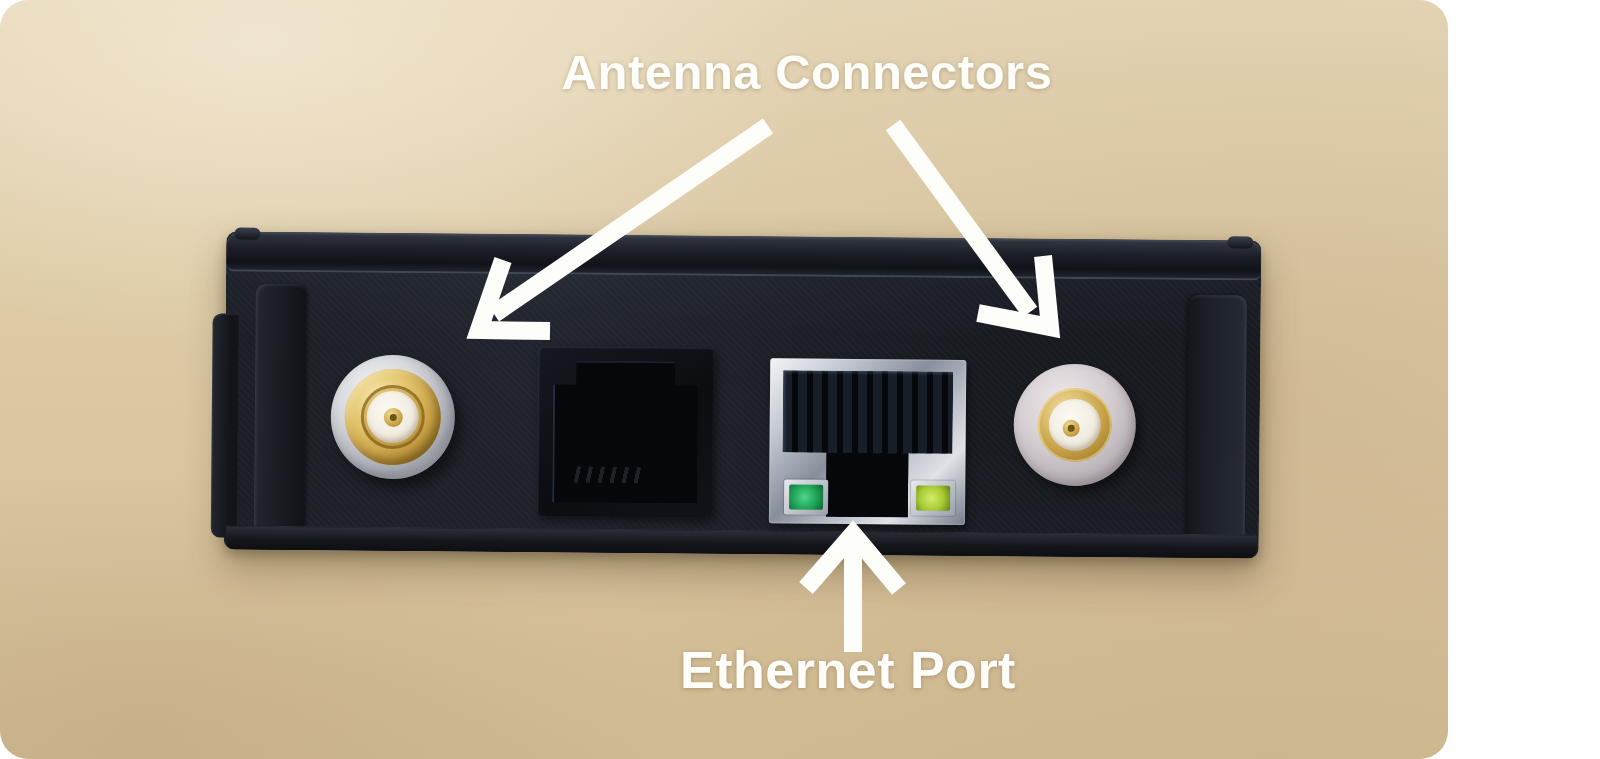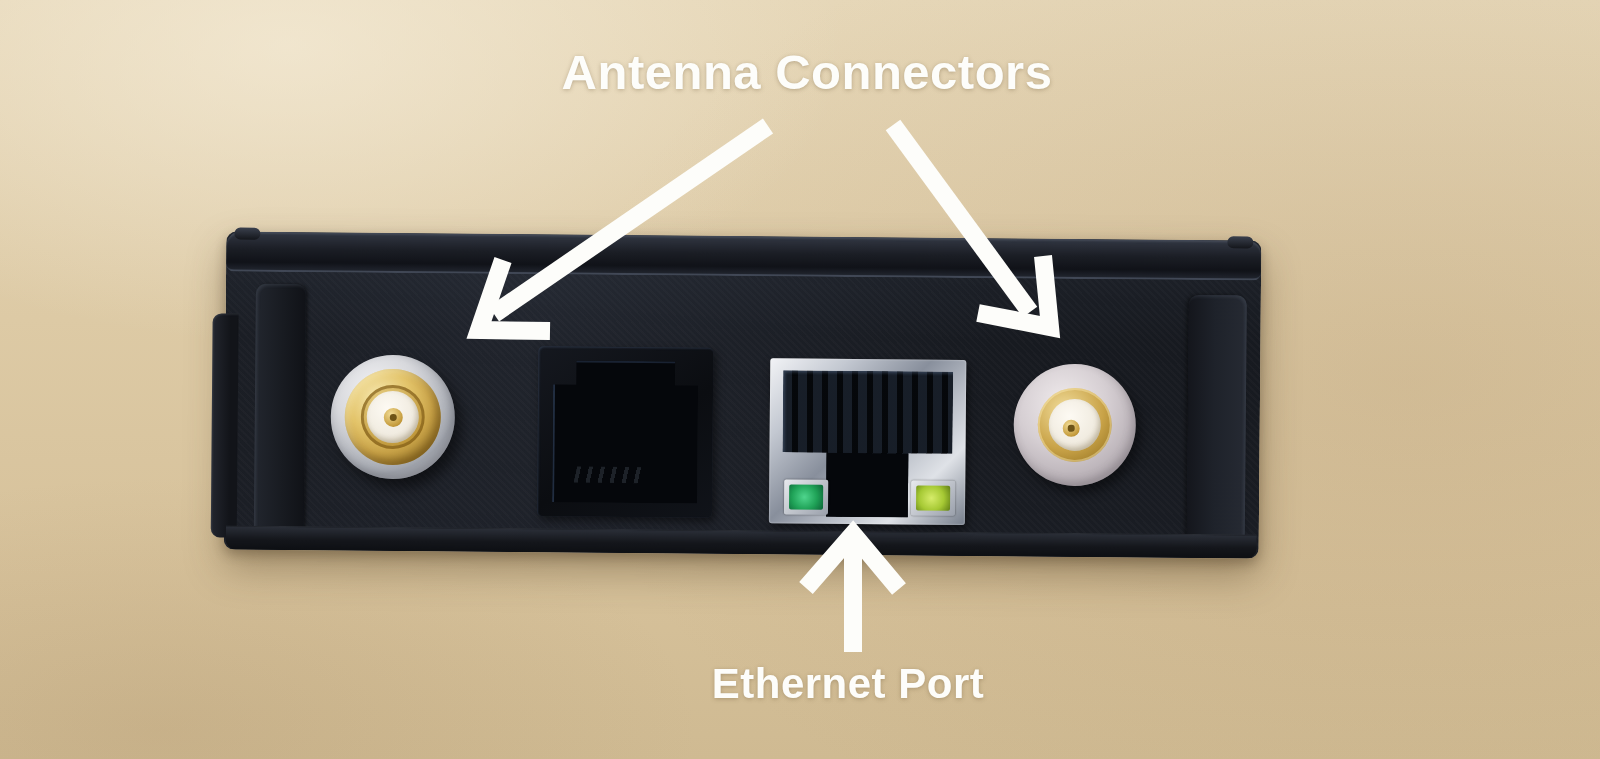--- a/index.html
+++ b/index.html
@@ -10,29 +10,30 @@
     --sma-dielectric:#f1ece1;
     --ethernet-shield:#b9bec7;
     --led-link:#1fa257;
     --led-activity:#a6c934;
   }
   *{margin:0;padding:0;box-sizing:border-box;}
   html,body{width:1600px;height:759px;overflow:hidden;}
   body{font-family:"Liberation Sans",sans-serif;}
 
   .photo{
-    position:relative;width:1600px;height:759px;overflow:hidden;
+    position:relative;width:1448px;height:759px;overflow:hidden;
     background-color:var(--wood-base);
     background-image:
       radial-gradient(ellipse 900px 480px at 18% 6%, rgba(248,240,222,0.60), rgba(248,240,222,0) 62%),
       radial-gradient(ellipse 1300px 800px at 88% 50%, rgba(172,142,102,0.22), rgba(172,142,102,0) 65%),
       radial-gradient(ellipse 900px 420px at 10% 96%, rgba(160,130,92,0.18), rgba(160,130,92,0) 60%),
       linear-gradient(180deg,#e6d7b8 0%,#ddcaa5 42%,#d6c19a 76%,#cfba92 100%),
       repeating-linear-gradient(92deg, rgba(150,120,80,0.05) 0 3px, rgba(255,255,255,0.05) 3px 9px, rgba(150,120,80,0.03) 9px 19px),
       repeating-linear-gradient(160deg, rgba(140,110,75,0.05) 0 4px, rgba(255,255,255,0.0) 4px 24px);
+    border-radius: 28px;
   }
 
   
   .device{
     position:absolute;left:225px;top:236px;width:1035px;height:318px;
     transform:rotate(0.5deg);
     background:
       radial-gradient(circle at 30% 18%, rgba(95,105,128,0.14), transparent 60%),
       repeating-linear-gradient(45deg, rgba(255,255,255,0.02) 0 2px, transparent 2px 5px),
       linear-gradient(180deg,#1f232b 0%,#171a20 32%,var(--device-body) 70%,#1a1d24 100%);
@@ -157,21 +158,21 @@
   .led.activity .lens{background:radial-gradient(circle at 45% 50%, #d6ec6a 0%, var(--led-activity) 55%, #5f7d14 100%);}
 
   
   .label{
     position:absolute;color:var(--annotation-text);font-weight:700;
     white-space:nowrap;transform:translateX(-50%);
     text-shadow:0 1px 4px rgba(96,76,46,0.35);
     letter-spacing:0.5px;
   }
   .label.top{left:807px;top:44px;font-size:49px;}
-  .label.bottom{left:848px;top:660px;font-size:42px;}
+  .label.bottom{left:848px;top:640px;font-size:52px;}
   .arrows{position:absolute;left:0;top:0;width:1600px;height:759px;pointer-events:none;}
   .arrows .stroke{stroke:var(--annotation-text);stroke-width:18;fill:none;
     stroke-linecap:butt;stroke-linejoin:miter;}
 </style>
 </head>
 <body>
 
 <div class="photo">
 
   <div class="device">

